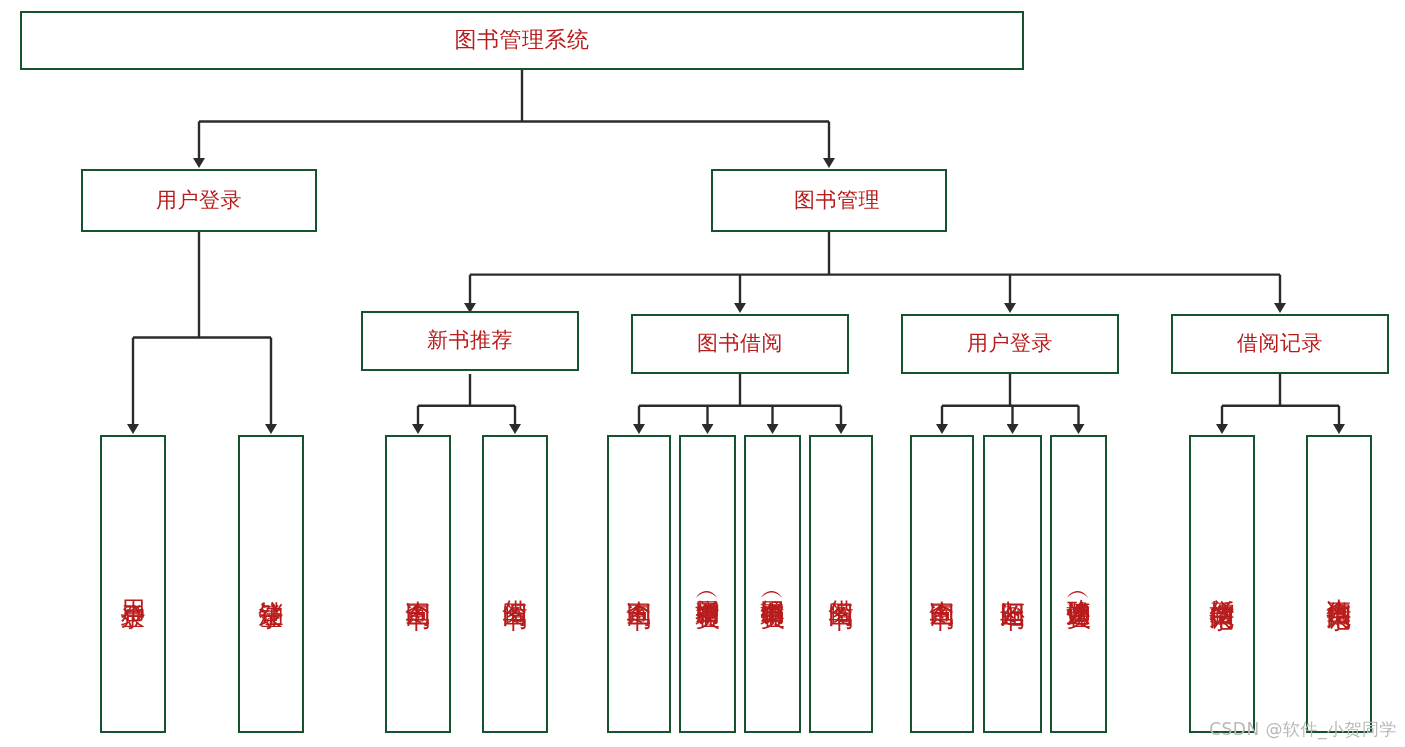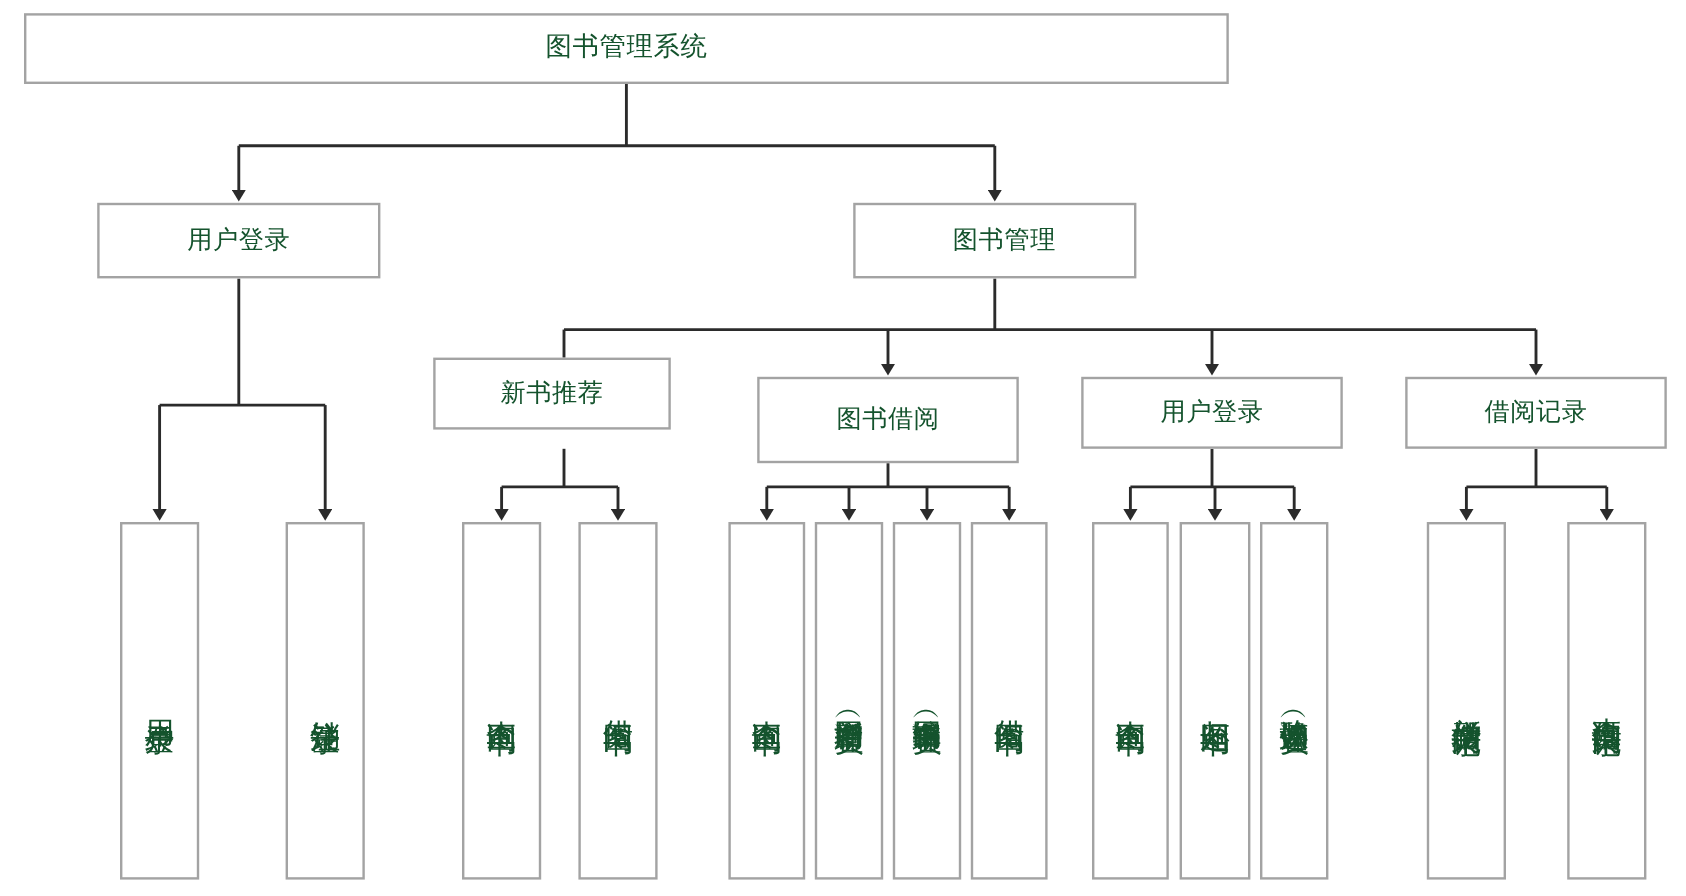--- a/index.html
+++ b/index.html
@@ -22,26 +22,26 @@
     position: absolute;
     left: 0;
     top: 0;
     width: 1405px;
     height: 747px;
     pointer-events: none;
   }
   .node {
     position: absolute;
     box-sizing: border-box;
-    border: 2px solid #a3a3a3;
+    border: 2px solid #14532d;
     background: #ffffff;
     display: flex;
     align-items: center;
     justify-content: center;
-    color: #14532d;
+    color: #b91c1c;
   }
   .node .lbl {
     display: block;
     text-align: center;
     line-height: 1.12;
     white-space: nowrap;
   }
   
   .node.horiz .lbl {
     font-size: 21px;
@@ -129,24 +129,24 @@
   <div id="node-layer">
       <div class="node horiz root" style="left: 20px; top: 11px; width: 1004px; height: 59px;">
         <span class="lbl">图书管理系统</span>
       </div>
       <div class="node horiz" style="left: 81px; top: 169px; width: 236px; height: 63px;">
         <span class="lbl">用户登录</span>
       </div>
       <div class="node horiz" style="left: 711px; top: 169px; width: 236px; height: 63px; padding-left: 16px;">
         <span class="lbl">图书管理</span>
       </div>
-      <div class="node horiz" style="left: 361px; top: 298px; width: 198px; height: 60px;">
+      <div class="node horiz" style="left: 361px; top: 311px; width: 218px; height: 60px;">
         <span class="lbl">新书推荐</span>
       </div>
-      <div class="node horiz" style="left: 631px; top: 314px; width: 218px; height: 72px;">
+      <div class="node horiz" style="left: 631px; top: 314px; width: 218px; height: 60px;">
         <span class="lbl">图书借阅</span>
       </div>
       <div class="node horiz" style="left: 901px; top: 314px; width: 218px; height: 60px;">
         <span class="lbl">用户登录</span>
       </div>
       <div class="node horiz" style="left: 1171px; top: 314px; width: 218px; height: 60px;">
         <span class="lbl">借阅记录</span>
       </div>
       <div class="node vert" style="left: 100px; top: 435px; width: 66px; height: 298px;">
         <span class="lbl">用户登录</span>
@@ -182,14 +182,15 @@
         <span class="lbl">确认归还（管理员）</span>
       </div>
       <div class="node vert" style="left: 1189px; top: 435px; width: 66px; height: 298px;">
         <span class="lbl">新增借阅记录</span>
       </div>
       <div class="node vert" style="left: 1306px; top: 435px; width: 66px; height: 298px;">
         <span class="lbl">查询借阅记录</span>
       </div>
     </div>
 
+  <div class="watermark">CSDN @软件_小贺同学</div>
 
 </div>
 
 </body></html>

